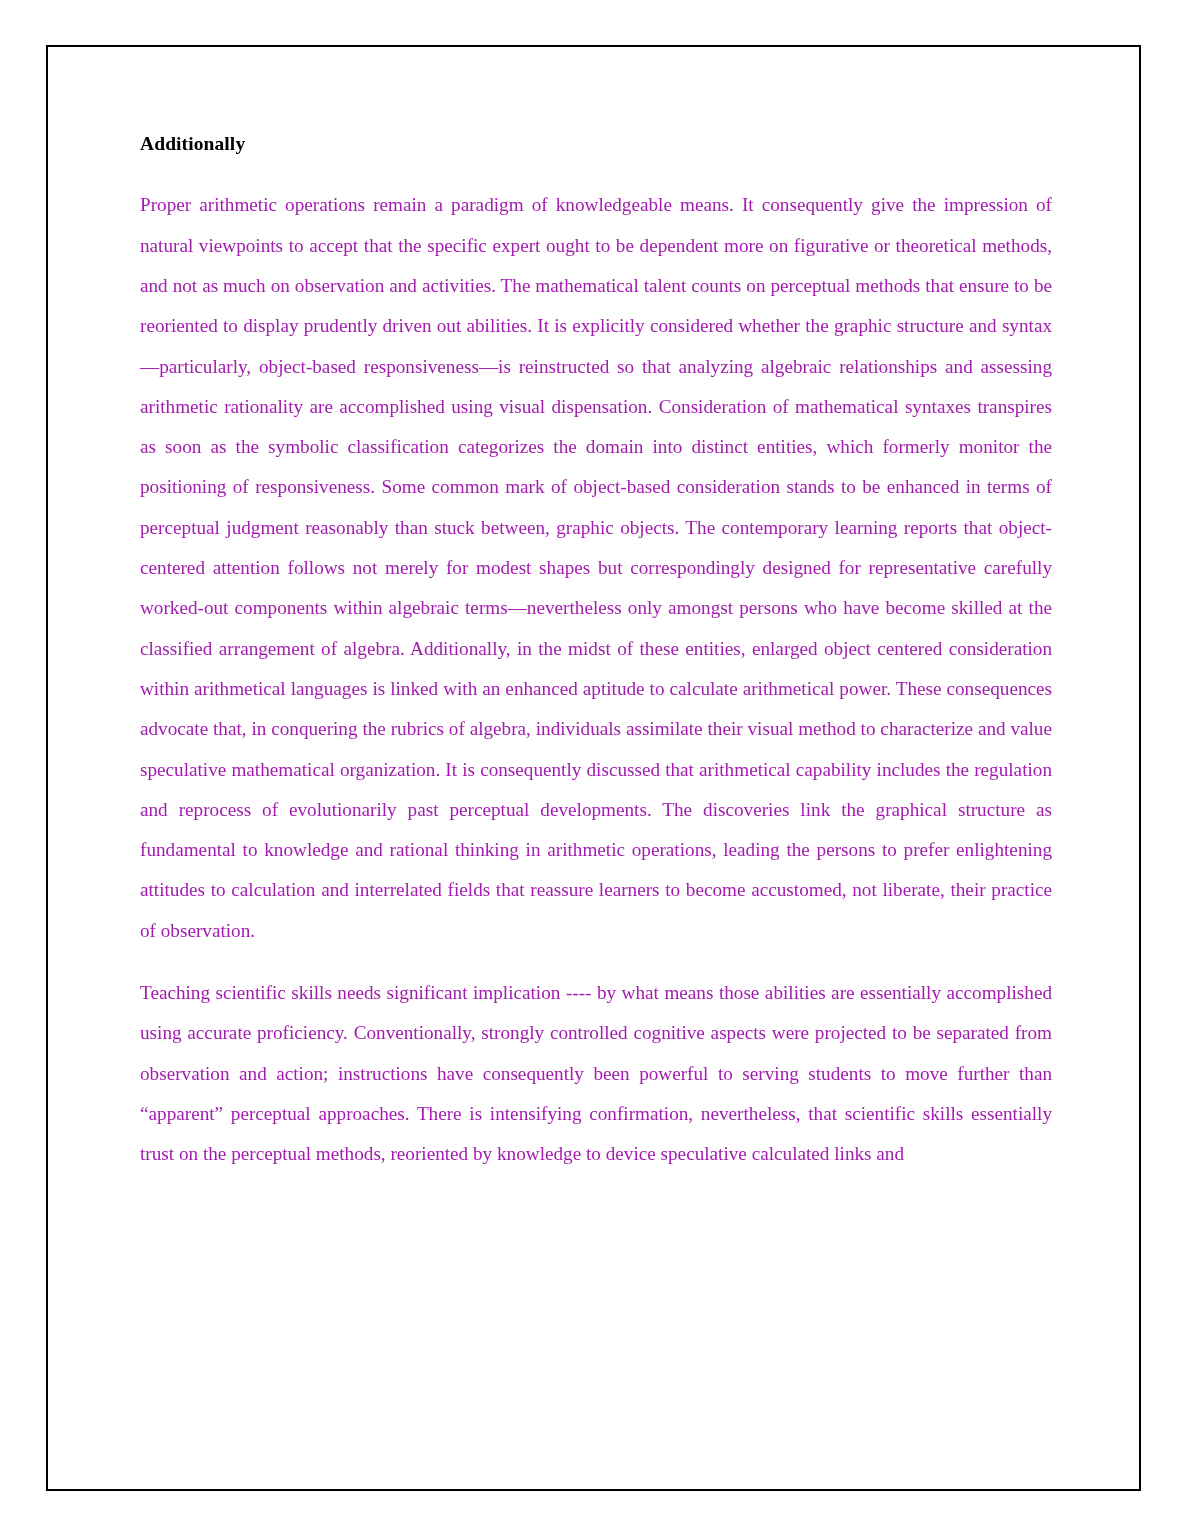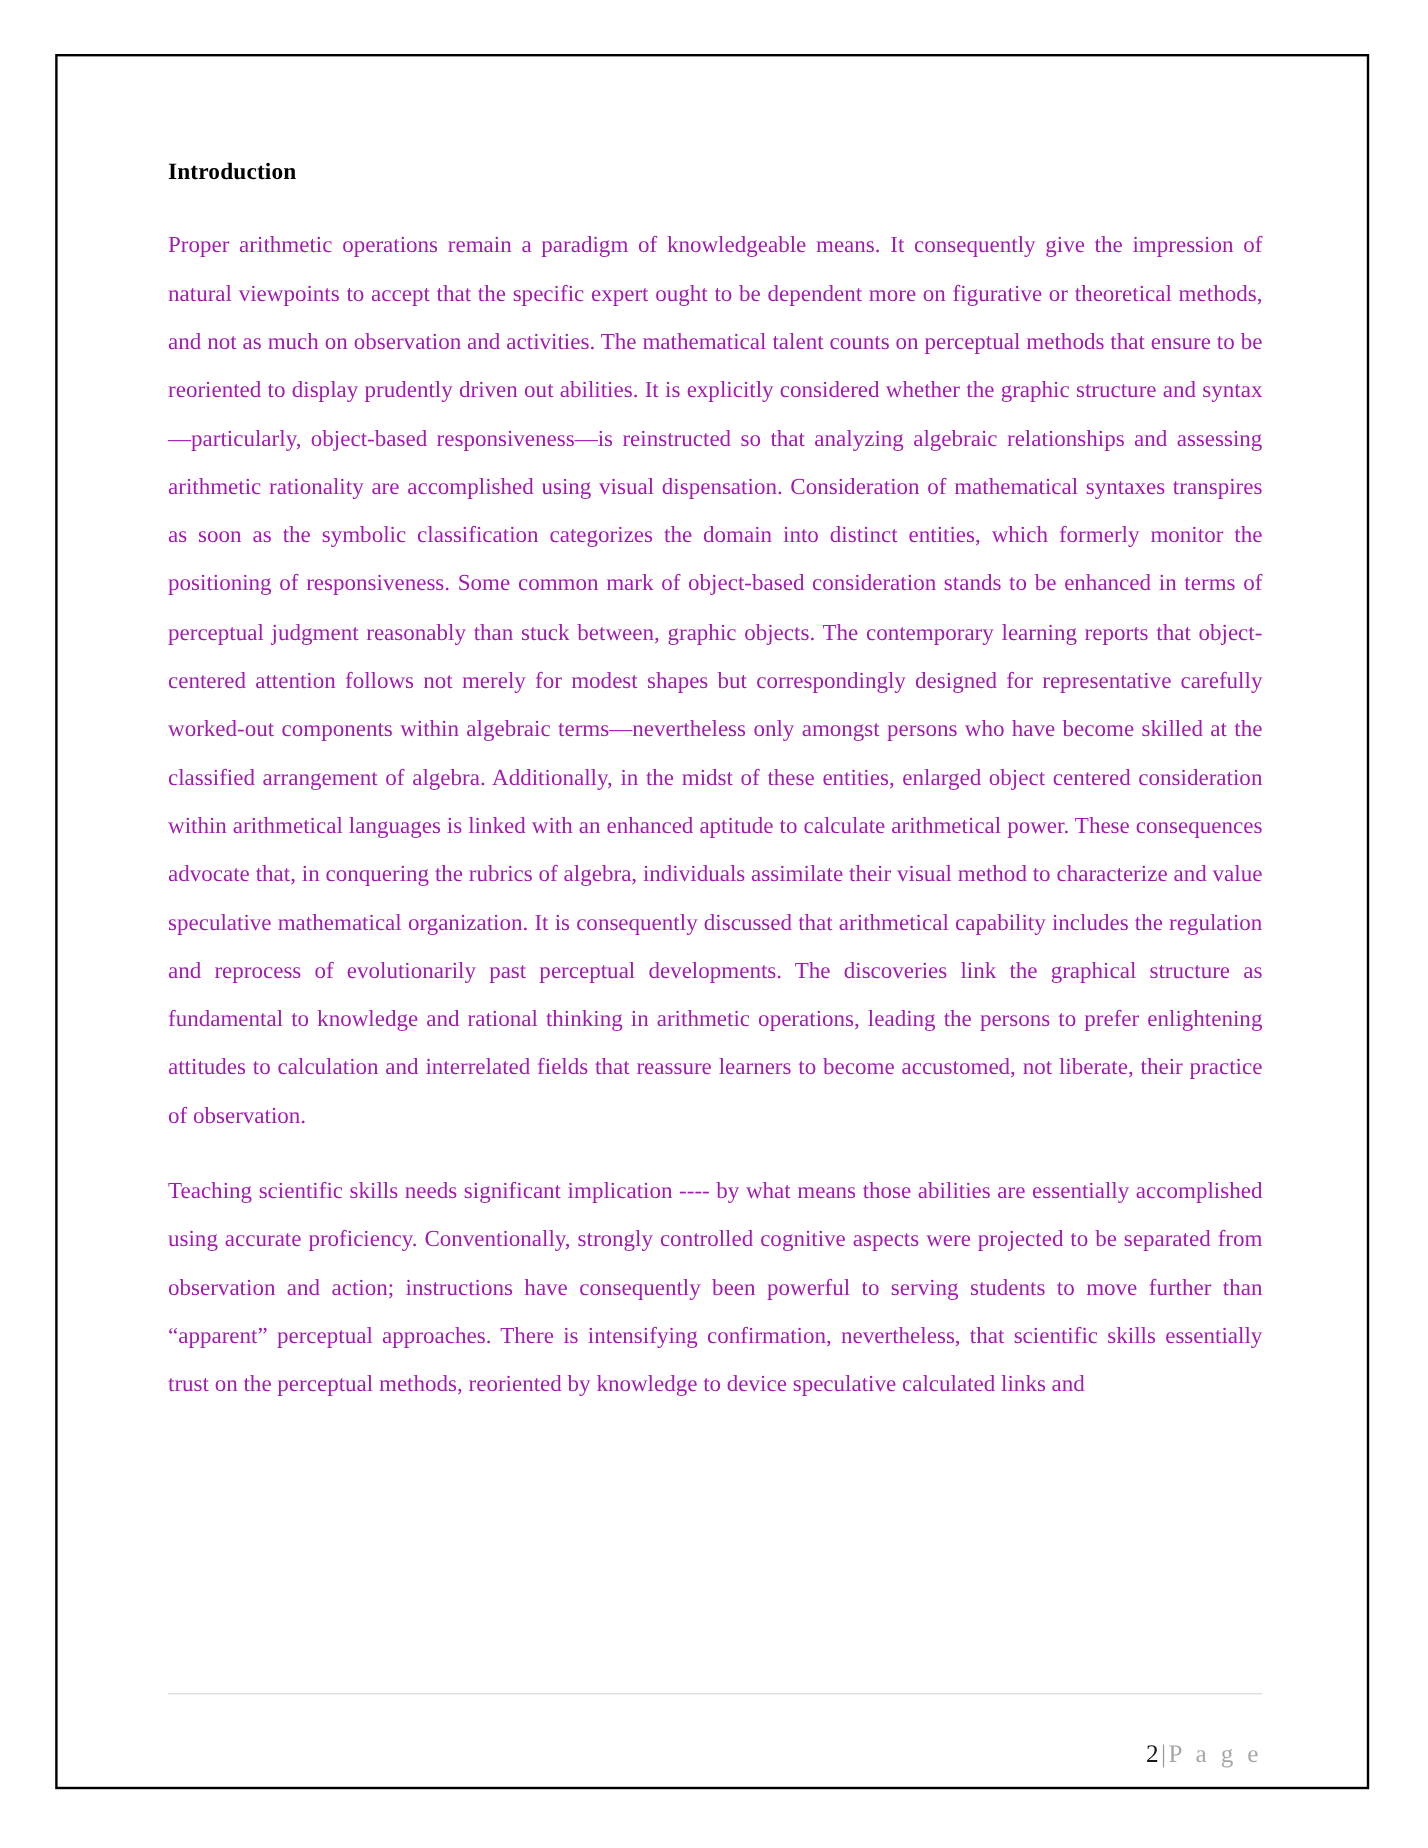--- a/index.html
+++ b/index.html
@@ -99,29 +99,23 @@
   }
 </style>
 </head>
 <body>
 
 <div class="page-sheet">
   <div class="page-border">
 
     <div class="content-area">
 
-      <h1 class="section-heading">Introduction</h1>
+      <h1 class="section-heading">Additionally</h1>
 
       <p class="body-paragraph">Proper arithmetic operations remain a paradigm of knowledgeable means. It consequently give the impression of natural viewpoints to accept that the specific expert ought to be dependent more on figurative or theoretical methods, and not as much on observation and activities. The mathematical talent counts on perceptual methods that ensure to be reoriented to display prudently driven out abilities. It is explicitly considered whether the graphic structure and syntax—particularly, object-based responsiveness—is reinstructed so that analyzing algebraic relationships and assessing arithmetic rationality are accomplished using visual dispensation. Consideration of mathematical syntaxes transpires as soon as the symbolic classification categorizes the domain into distinct entities, which formerly monitor the positioning of responsiveness. Some common mark of object-based consideration stands to be enhanced in terms of perceptual judgment reasonably than stuck between, graphic objects. The contemporary learning reports that object-centered attention follows not merely for modest shapes but correspondingly designed for representative carefully worked-out components within algebraic terms—nevertheless only amongst persons who have become skilled at the classified arrangement of algebra. Additionally, in the midst of these entities, enlarged object centered consideration within arithmetical languages is linked with an enhanced aptitude to calculate arithmetical power. These consequences advocate that, in conquering the rubrics of algebra, individuals assimilate their visual method to characterize and value speculative mathematical organization. It is consequently discussed that arithmetical capability includes the regulation and reprocess of evolutionarily past perceptual developments. The discoveries link the graphical structure as fundamental to knowledge and rational thinking in arithmetic operations, leading the persons to prefer enlightening attitudes to calculation and interrelated fields that reassure learners to become accustomed, not liberate, their practice of observation.</p>
 
       <p class="body-paragraph">Teaching scientific skills needs significant implication ---- by what means those abilities are essentially accomplished using accurate proficiency. Conventionally, strongly controlled cognitive aspects were projected to be separated from observation and action; instructions have consequently been powerful to serving students to move further than “apparent” perceptual approaches. There is intensifying confirmation, nevertheless, that scientific skills essentially trust on the perceptual methods, reoriented by knowledge to device speculative calculated links and</p>
 
     </div>
 
-    <div class="page-footer">
-      <div class="footer-rule"></div>
-      <div class="footer-text">
-        <span class="footer-number">2</span><span class="footer-sep">|</span><span class="footer-label">P a g e</span>
-      </div>
-    </div>
 
   </div>
 </div>
 
 </body></html>

